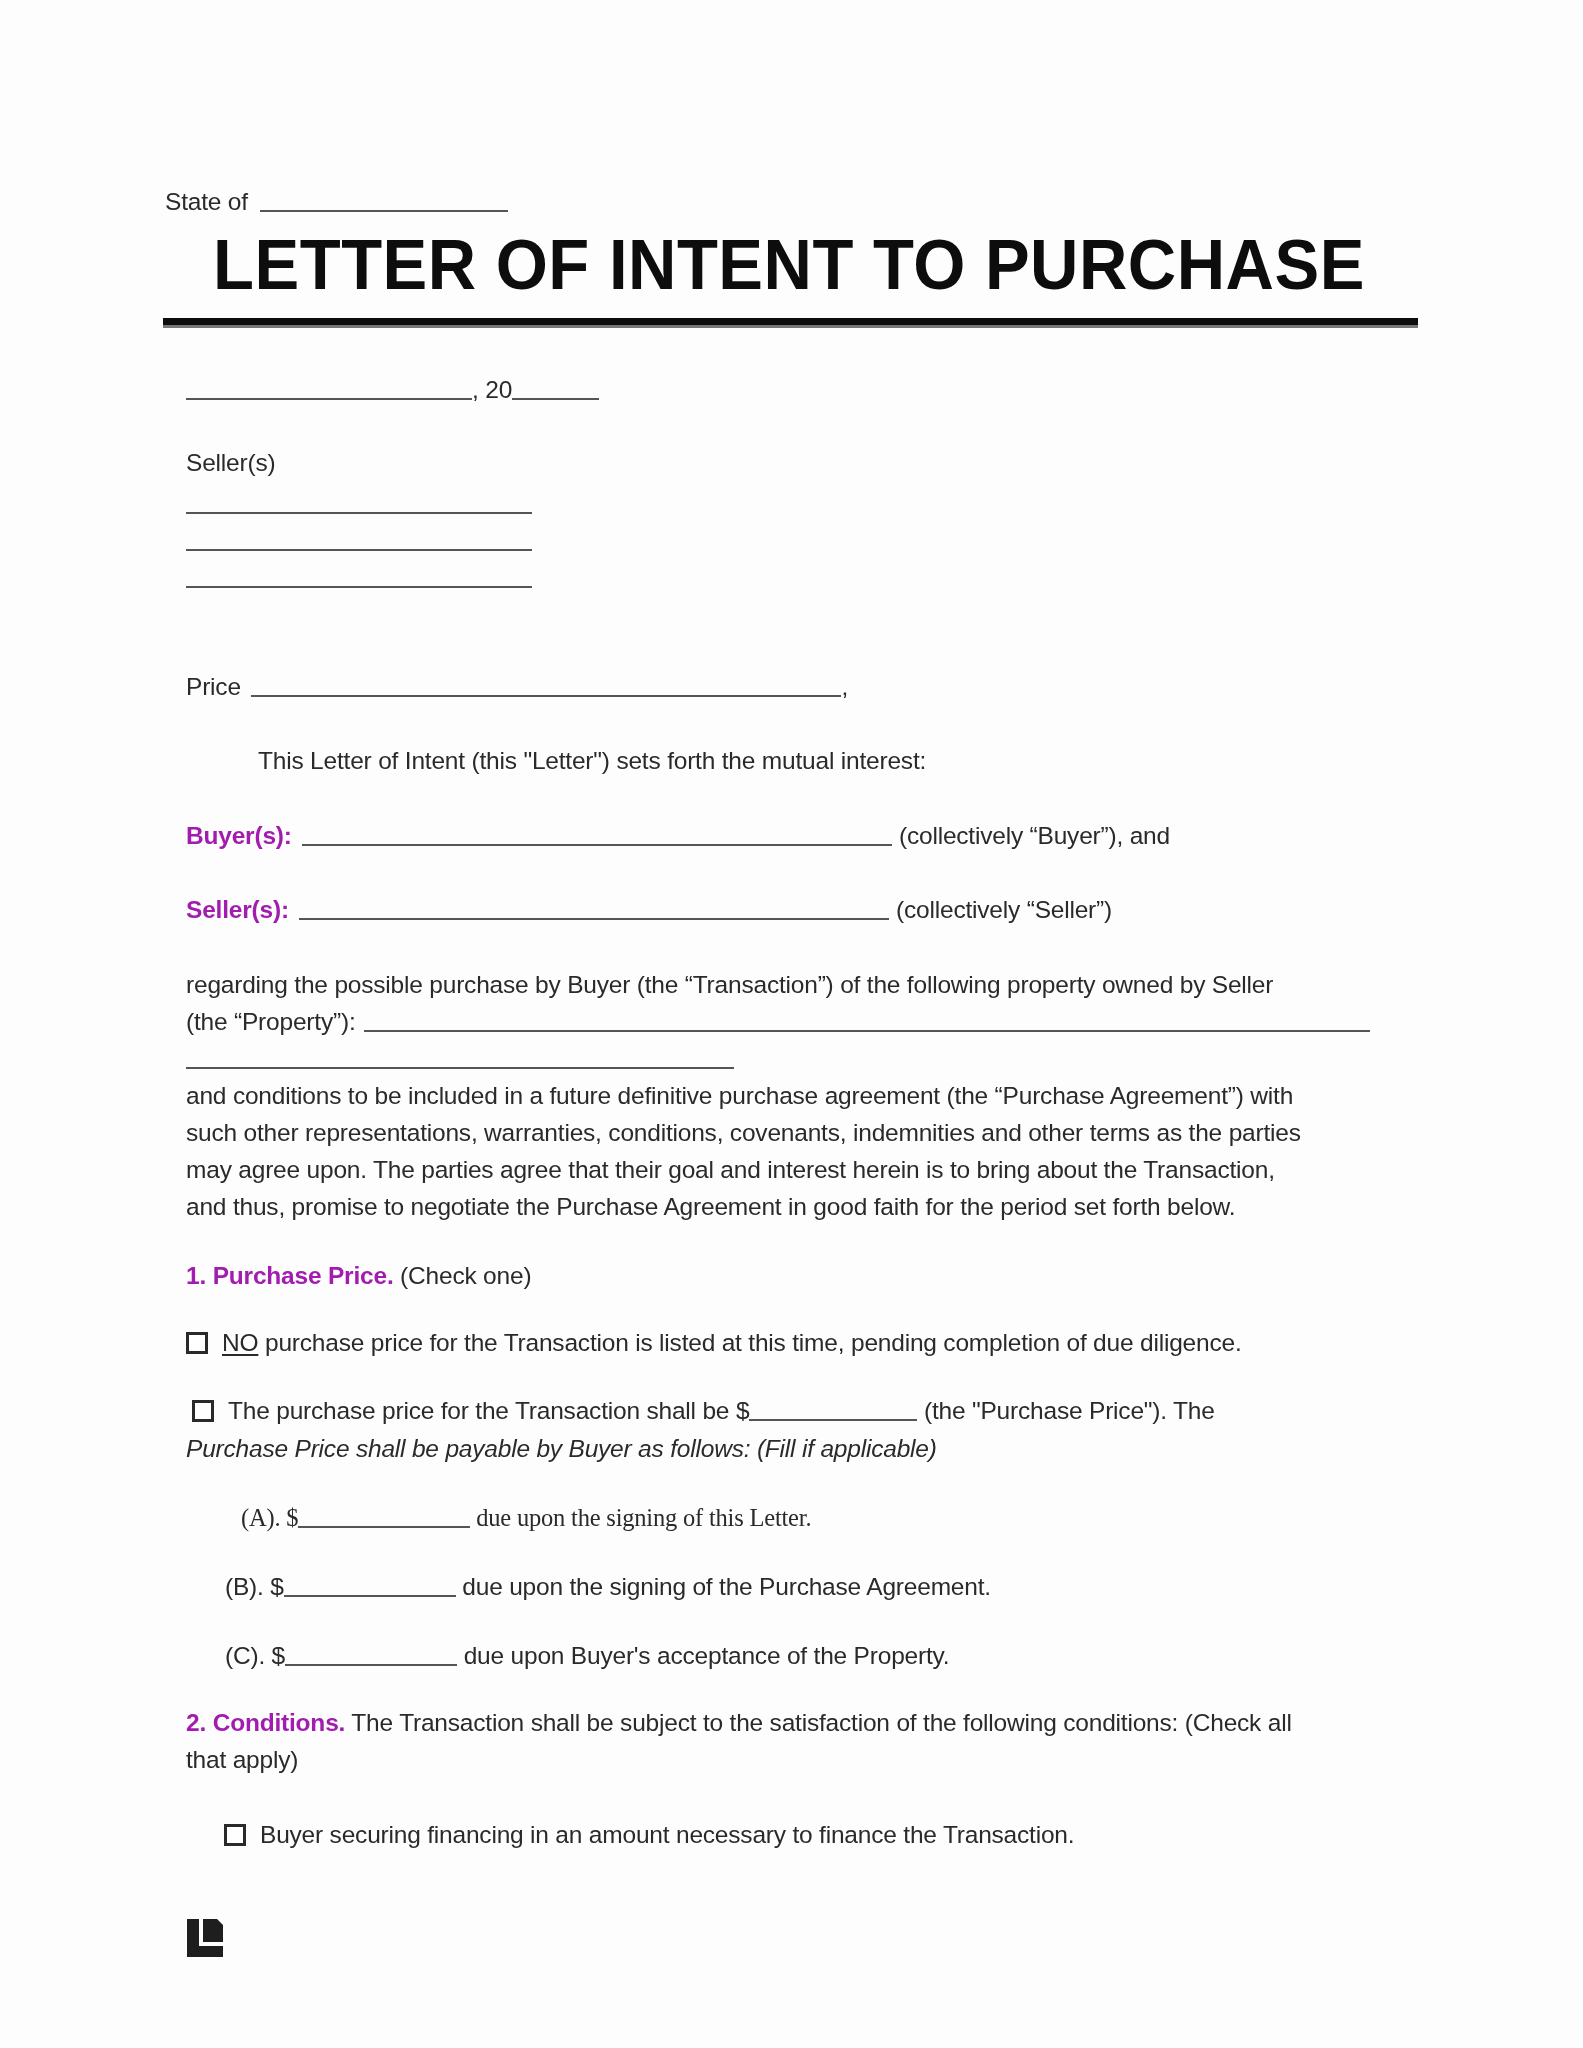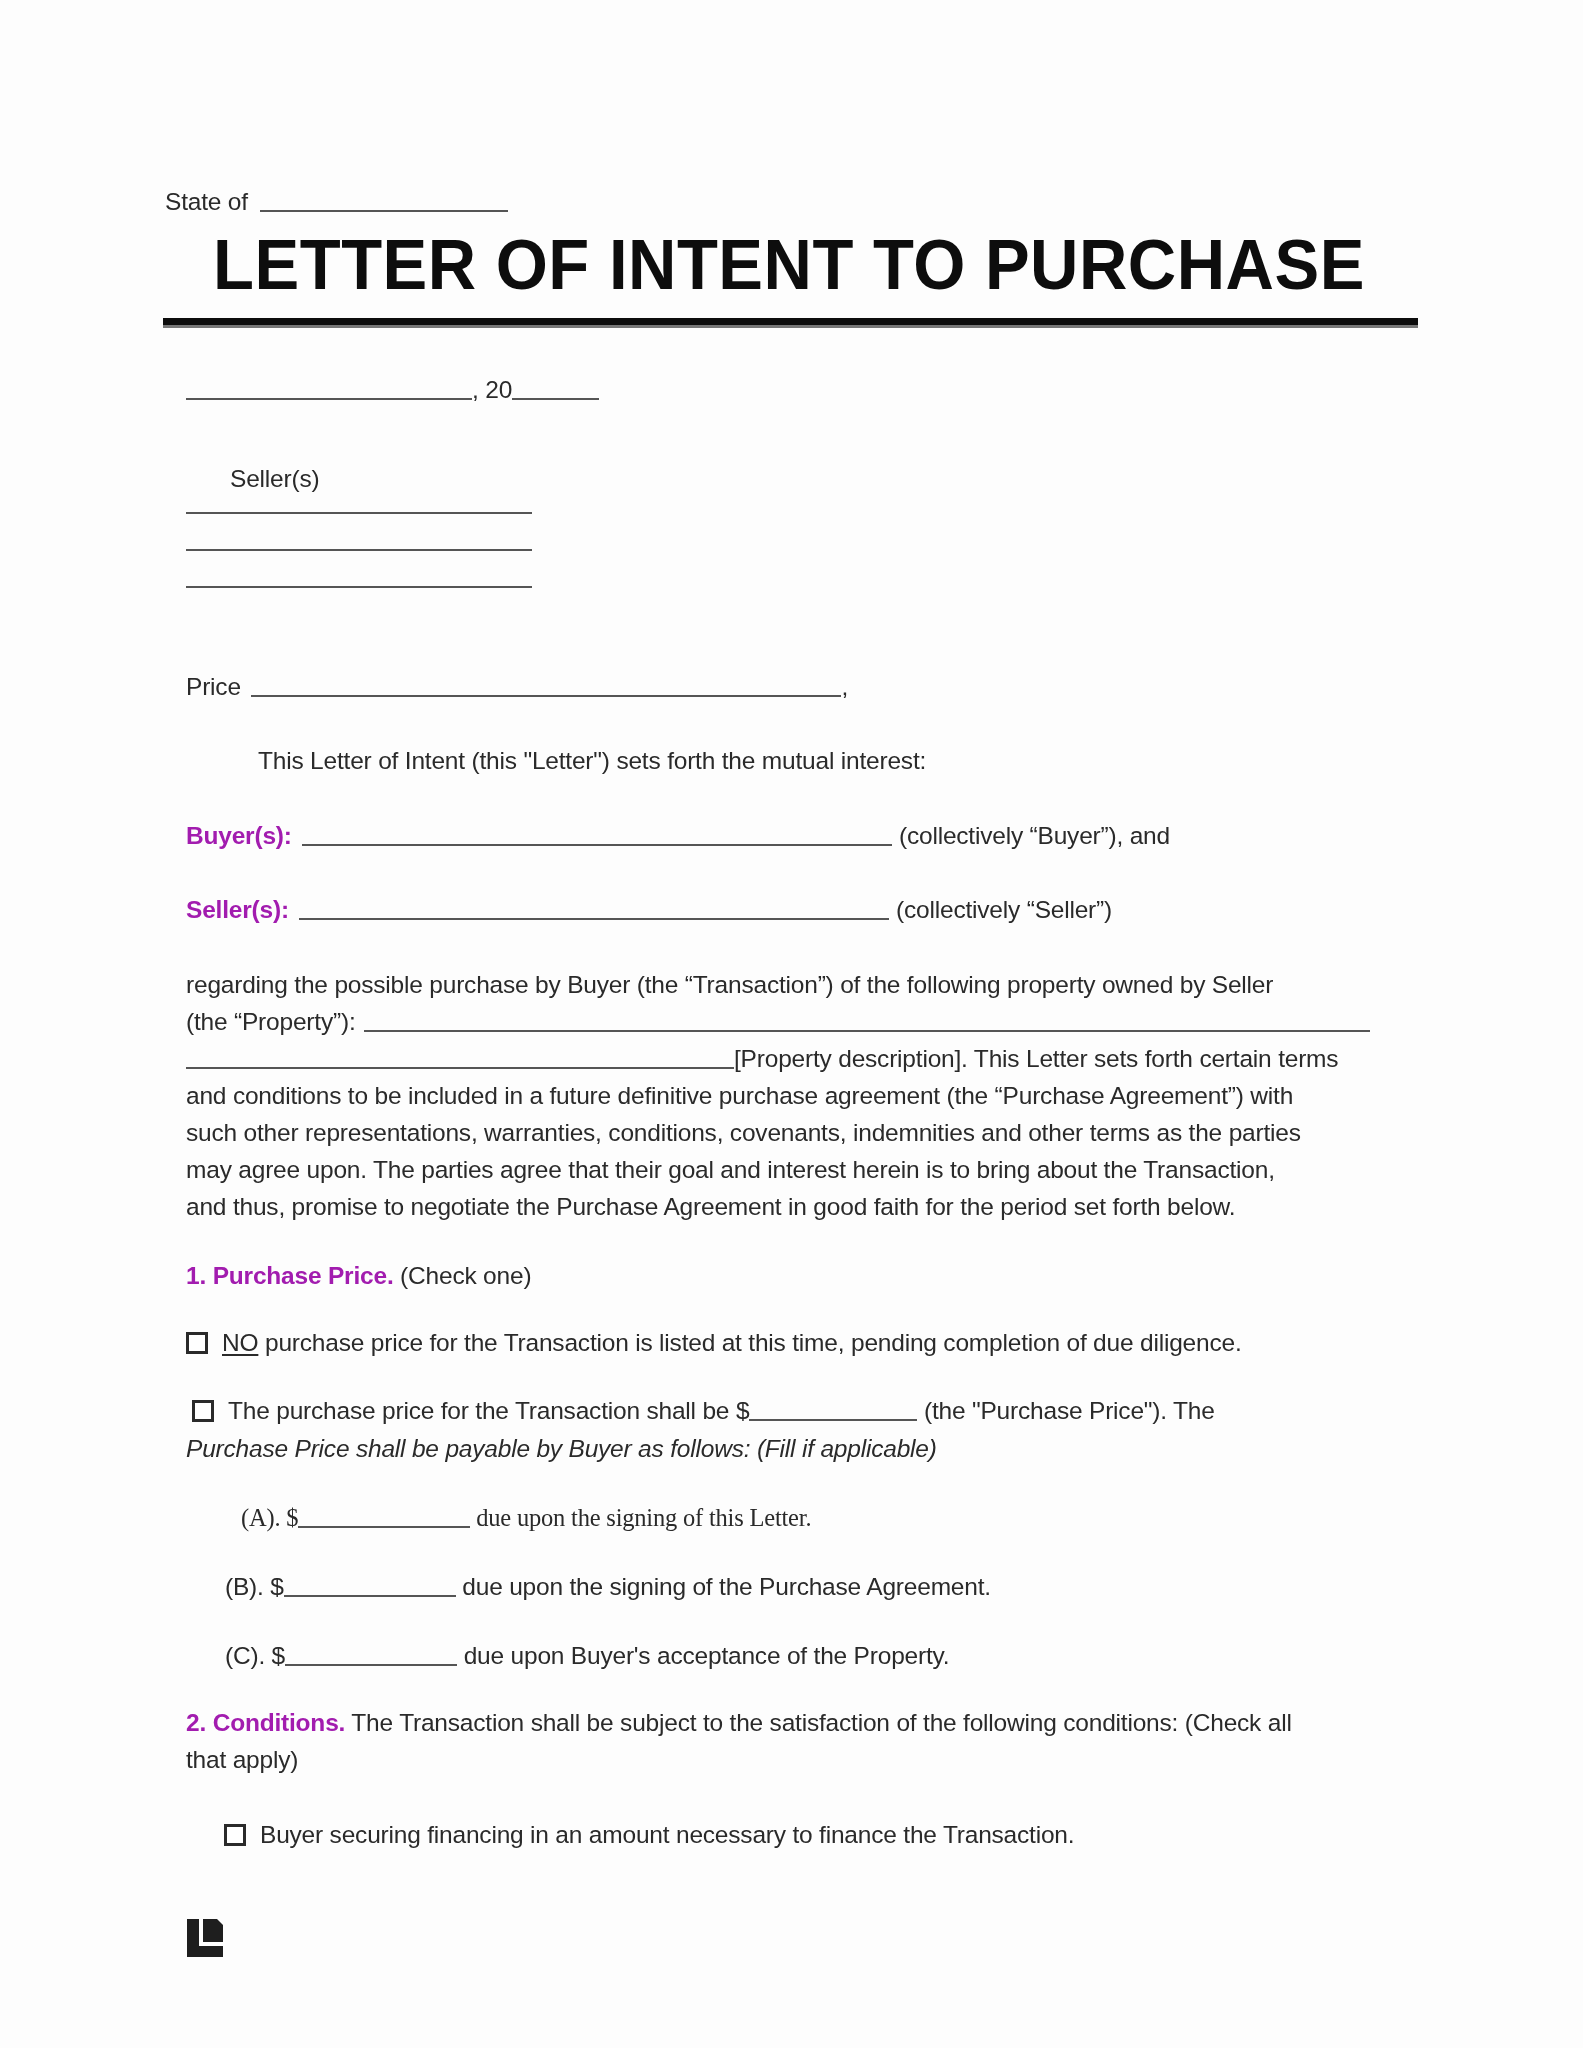--- a/index.html
+++ b/index.html
@@ -33,21 +33,21 @@
   <span class="blank" style="width:248px; margin-left:6px;"></span>
 </div>
 
 <div class="title">LETTER OF INTENT TO PURCHASE</div>
 <div class="title-rule"></div>
 
 <div class="abs t" style="left:186px; top:375px;">
   <span class="blank" style="width:286px;"></span><span>, 20</span><span class="blank" style="width:87px;"></span>
 </div>
 
-<div class="abs t" style="left:186px; top:464px;margin-left:44px;">Seller(s)</div>
+<div class="abs t" style="left:186px; top:448px;">Seller(s)</div>
 <div class="rule-line" style="left:186px; top:512px; width:346px;"></div>
 <div class="rule-line" style="left:186px; top:549px; width:346px;"></div>
 <div class="rule-line" style="left:186px; top:586px; width:346px;"></div>
 
 <div class="abs t" style="left:186px; top:672px;">
   <span>Price</span>
   <span class="blank" style="width:590px; margin-left:4px;"></span><span>,</span>
 </div>
 
 <div class="abs t" style="left:258px; top:746px;">This Letter of Intent (this "Letter") sets forth the mutual interest:</div>
@@ -63,21 +63,21 @@
   <span class="blank" style="width:590px; margin-left:4px;"></span>
   <span>(collectively “Seller”)</span>
 </div>
 
 <div class="abs t" style="left:186px; top:970px;">regarding the possible purchase by Buyer (the “Transaction”) of the following property owned by Seller</div>
 <div class="abs t" style="left:186px; top:1007px;">
   <span>(the “Property”):</span>
   <span class="blank" style="width:1006px; margin-left:2px;"></span>
 </div>
 <div class="abs t" style="left:186px; top:1044px;">
-  <span class="blank" style="width:548px;"></span><span>[Property description]. This Letter sets forth certain terms</span>
+  <span class="blank" style="width:548px;"></span>
 </div>
 <div class="abs t" style="left:186px; top:1081px;">and conditions to be included in a future definitive purchase agreement (the “Purchase Agreement”) with</div>
 <div class="abs t" style="left:186px; top:1118px;">such other representations, warranties, conditions, covenants, indemnities and other terms as the parties</div>
 <div class="abs t" style="left:186px; top:1155px;">may agree upon. The parties agree that their goal and interest herein is to bring about the Transaction,</div>
 <div class="abs t" style="left:186px; top:1192px;">and thus, promise to negotiate the Purchase Agreement in good faith for the period set forth below.</div>
 
 <div class="abs t" style="left:186px; top:1261px;">
   <span class="b">1. Purchase Price.</span>
   <span>(Check one)</span>
 </div>

